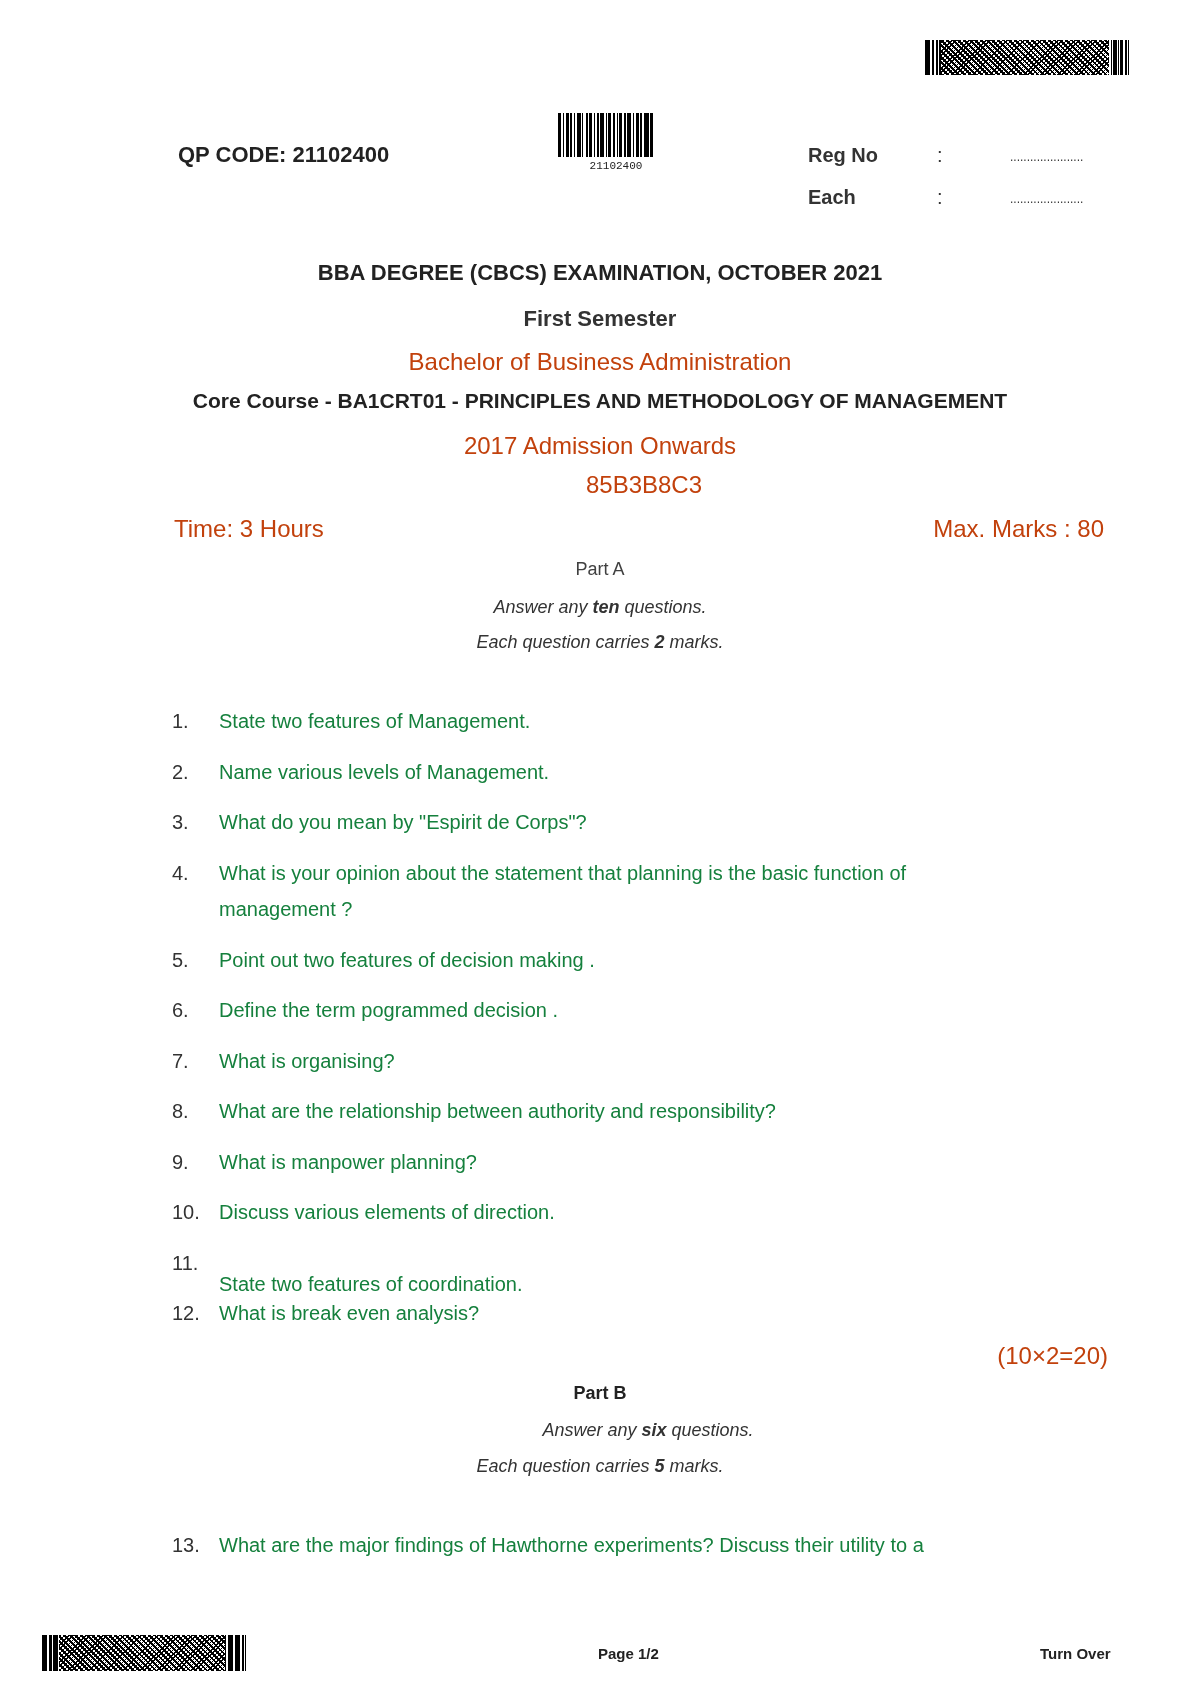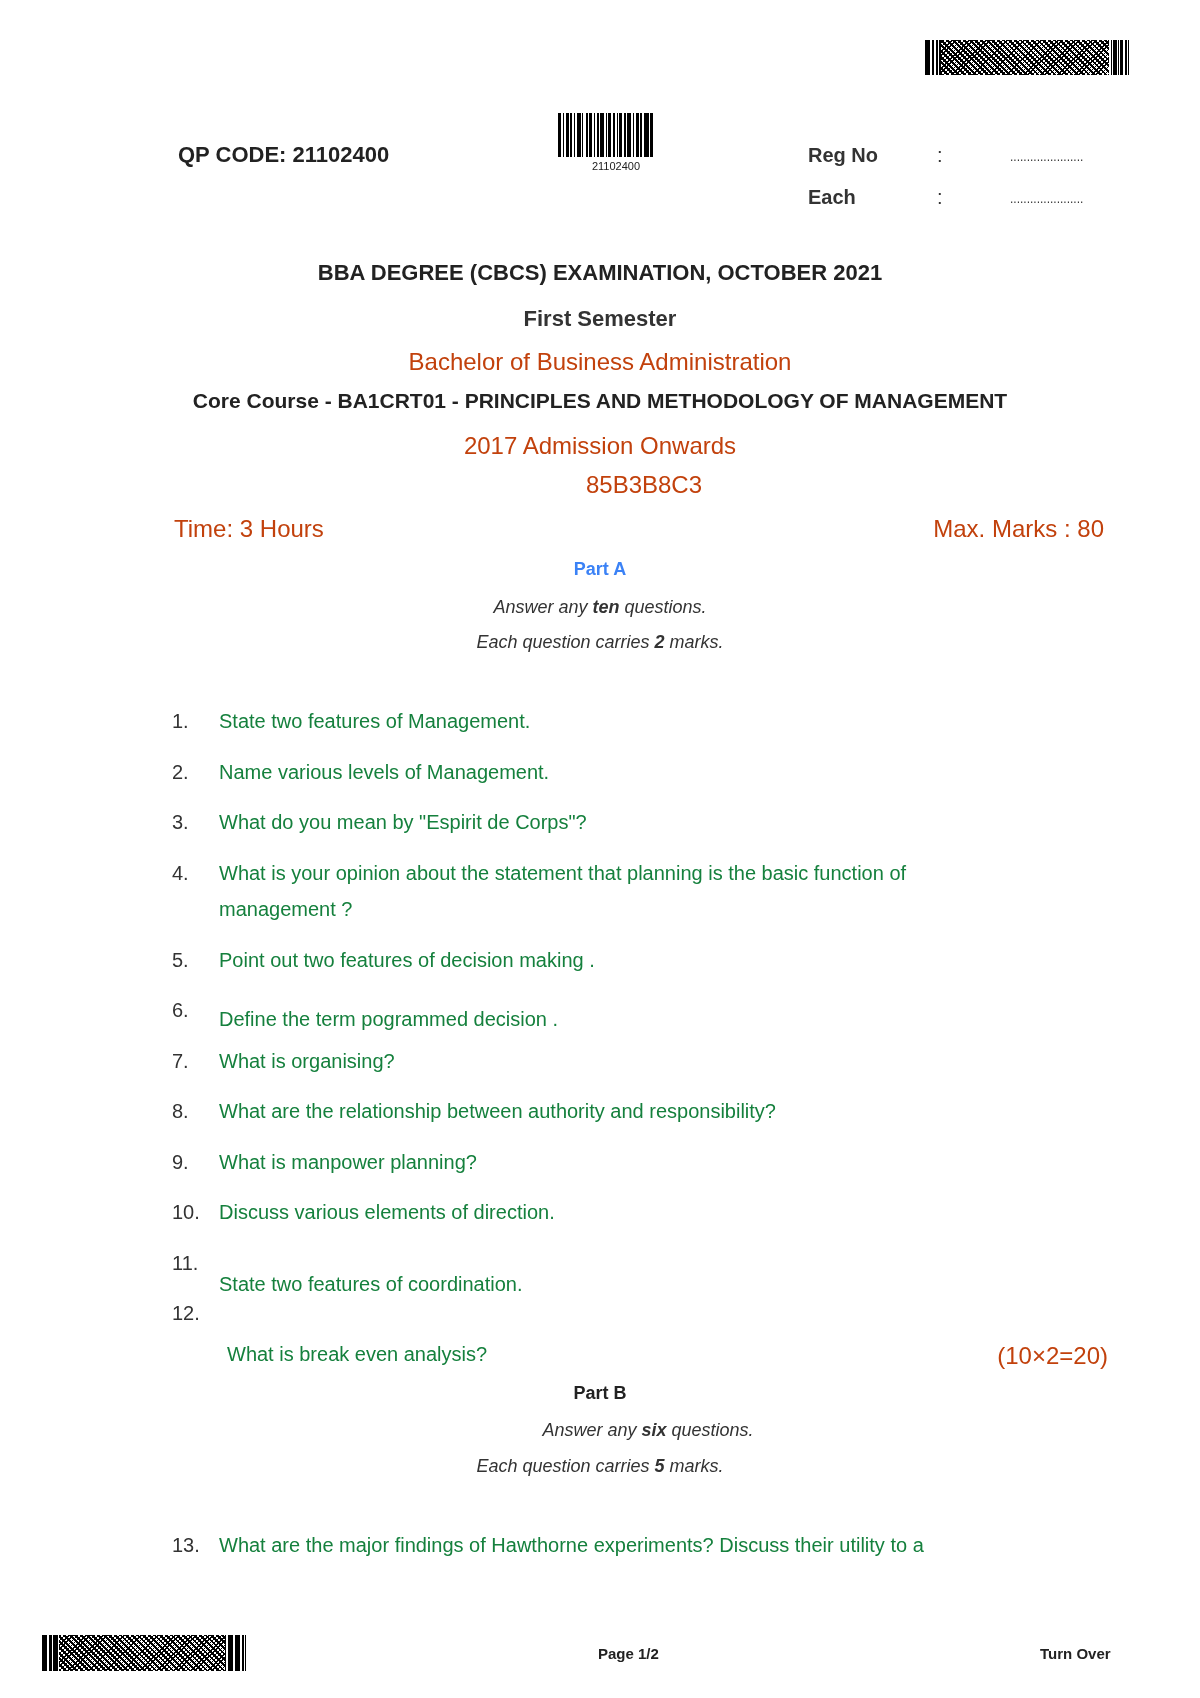--- a/index.html
+++ b/index.html
@@ -59,41 +59,41 @@
     <span style="width:1px;margin-right:1px"></span>
     <span style="width:3px;margin-right:2px"></span>
     <span style="width:2px;margin-right:1px"></span>
     <span style="width:4px;margin-right:2px"></span>
     <span style="width:1px;margin-right:2px"></span>
     <span style="width:3px;margin-right:1px"></span>
     <span style="width:2px;margin-right:2px"></span>
     <span style="width:5px;margin-right:1px"></span>
     <span style="width:3px;margin-right:0"></span>
 </div>
-<div class="abs" style="left:558px; top:160px; width:116px; text-align:center; font-size:11px; color:#222;">21102400</div>
+<div class="abs" style="left:558px; top:160px; width:116px; text-align:center; font-size:11px; color:#222;font-family:Liberation Mono, monospace;">21102400</div>
 
 <div class="abs" style="left:808px; top:144px; font-size:20px; font-weight:bold; color:#333;">Reg No</div>
 <div class="abs" style="left:937px; top:144px; font-size:20px; color:#333;">:</div>
 <div class="abs dots" style="left:1010px; top:150px; color:#333;">......................</div>
 
 <div class="abs" style="left:808px; top:186px; font-size:20px; font-weight:bold; color:#333;">Each</div>
 <div class="abs" style="left:937px; top:186px; font-size:20px; color:#333;">:</div>
 <div class="abs dots" style="left:1010px; top:192px; color:#333;">......................</div>
 
 <div class="abs center hdr" style="top:260px; font-size:22px;">BBA DEGREE (CBCS) EXAMINATION, OCTOBER 2021</div>
 <div class="abs center" style="top:306px; font-size:22px; font-weight:bold; color:#333;">First Semester</div>
 <div class="abs center regular" style="top:348px;">Bachelor of Business Administration</div>
 <div class="abs center" style="top:389px; font-size:21px; font-weight:bold; color:#222;">Core Course - BA1CRT01 - PRINCIPLES AND METHODOLOGY OF MANAGEMENT</div>
 <div class="abs center regular" style="top:432px;">2017 Admission Onwards</div>
 <div class="abs center regular" style="top:471px;padding-left:44px;">85B3B8C3</div>
 
 <div class="abs regular" style="left:174px; top:515px;">Time: 3 Hours</div>
 <div class="abs regular" style="right:96px; top:515px;">Max. Marks : 80</div>
 
-<div class="abs center" style="top:559px; font-size:18px; font-weight:bold; color:#3b82f6;">Part A</div>
+<div class="abs center" style="top:559px; font-size:18px; font-weight:normal; color:#404040;">Part A</div>
 <div class="abs center ital" style="top:597px;">
   <span>Answer any </span><b>ten</b><span> questions.</span>
 </div>
 <div class="abs center ital" style="top:632px;">
   <span>Each question carries </span><b>2</b><span> marks.</span>
 </div>
 
 <div>
   <div>
     <span class="q-num" style="top:710px;">1.</span>
@@ -110,21 +110,21 @@
   <div>
     <span class="q-num" style="top:862px;">4.</span>
     <span class="q-text" style="top:855px; width:790px;">What is your opinion about the statement that planning is the basic function of management ?</span>
   </div>
   <div>
     <span class="q-num" style="top:949px;">5.</span>
     <span class="q-text" style="top:942px;">Point out two features of decision making .</span>
   </div>
   <div>
     <span class="q-num" style="top:999px;">6.</span>
-    <span class="q-text" style="top:992px;margin-top:9px;">Define the term pogrammed decision .</span>
+    <span class="q-text" style="top:992px;">Define the term pogrammed decision .</span>
   </div>
   <div>
     <span class="q-num" style="top:1050px;">7.</span>
     <span class="q-text" style="top:1043px;">What is organising?</span>
   </div>
   <div>
     <span class="q-num" style="top:1100px;">8.</span>
     <span class="q-text" style="top:1093px;">What are the relationship between authority and responsibility?</span>
   </div>
   <div>
@@ -134,21 +134,21 @@
   <div>
     <span class="q-num" style="top:1201px;">10.</span>
     <span class="q-text" style="top:1194px;">Discuss various elements of direction.</span>
   </div>
   <div>
     <span class="q-num" style="top:1252px;">11.</span>
     <span class="q-text" style="top:1266px;">State two features of coordination.</span>
   </div>
   <div>
     <span class="q-num" style="top:1302px;">12.</span>
-    <span class="q-text" style="top:1336px;margin-left:8px;">What is break even analysis?</span>
+    <span class="q-text" style="top:1295px;">What is break even analysis?</span>
   </div>
 </div>
 
 <div class="abs regular" style="right:92px; top:1342px;">(10×2=20)</div>
 
 <div class="abs center" style="top:1383px; font-size:18px; font-weight:bold; color:#222;">Part B</div>
 <div class="abs center ital" style="top:1420px;padding-left:48px;">
   <span>Answer any </span><b>six</b><span> questions.</span>
 </div>
 <div class="abs center ital" style="top:1456px;">

